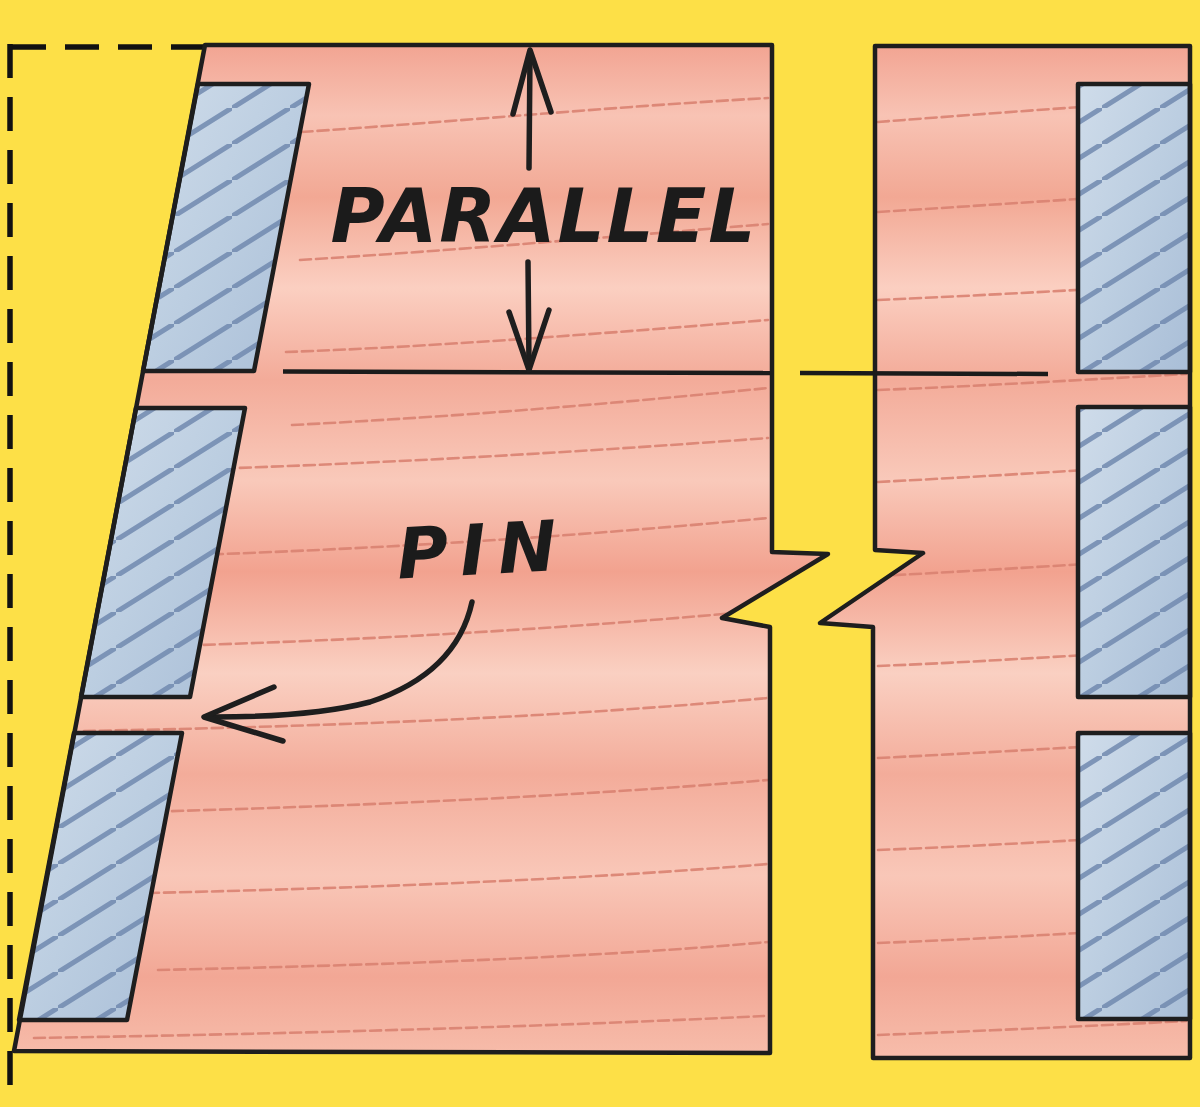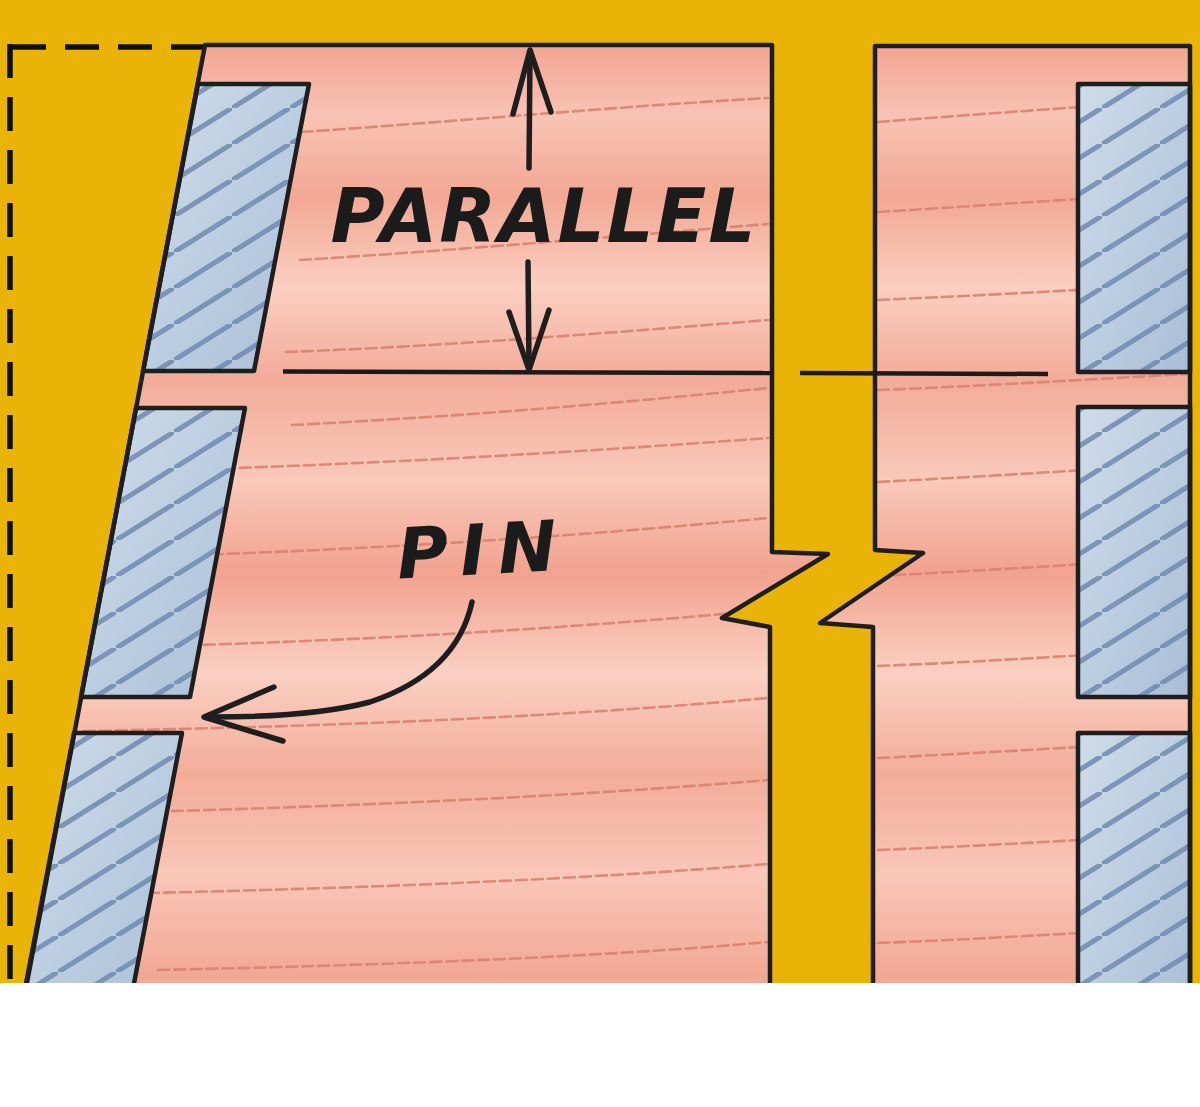--- a/index.html
+++ b/index.html
@@ -3,22 +3,22 @@
 <meta charset="utf-8">
 <style>
   html, body {
     margin: 0;
     padding: 0;
     background: #ffffff;
   }
   .stage {
     position: relative;
     width: 1200px;
-    height: 983px;
-    background: #eab308;
+    height: 1107px;
+    background: #fde047;
     overflow: hidden;
     font-family: "DejaVu Sans", sans-serif;
   }
   svg { display: block; }
   .outline {
     fill: none;
     stroke: #1e1e1e;
     stroke-width: 4.5;
     stroke-linejoin: round;
     stroke-linecap: round;

